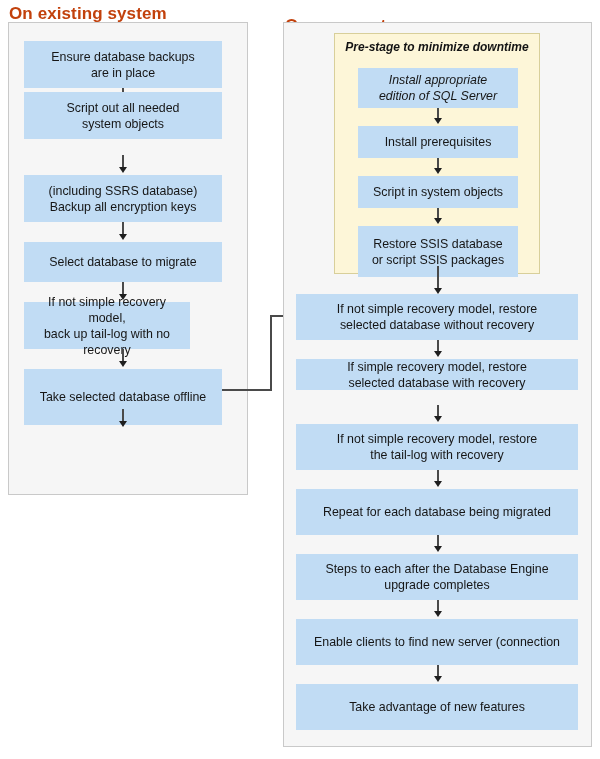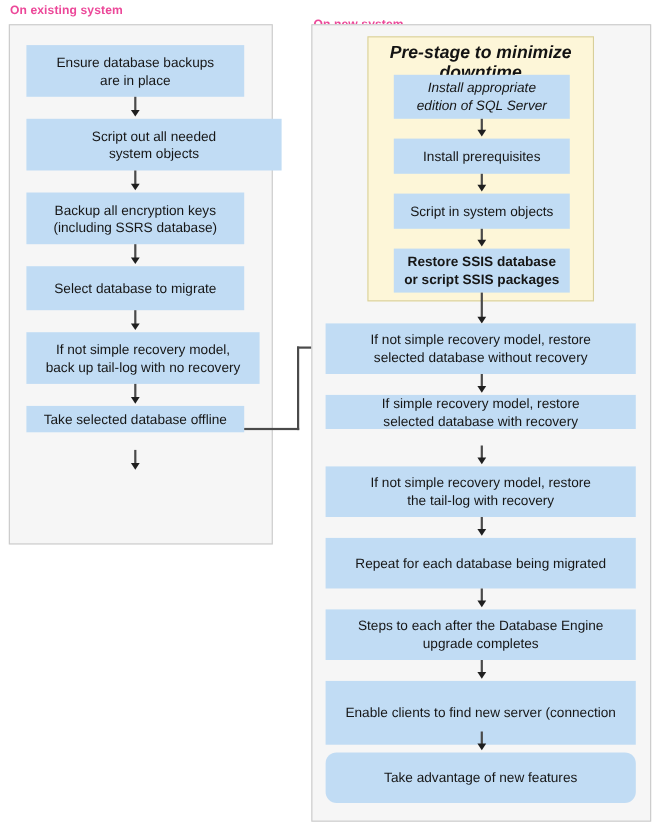--- a/index.html
+++ b/index.html
@@ -19,23 +19,23 @@
   .canvas {
     position: absolute;
     left: 0; top: 0;
     width: 600px;
     height: 759px;
   }
 
   
   .panel-heading {
     position: absolute;
-    font-size: 11px;
+    font-size: 17px;
     font-weight: bold;
-    color: #ec4899;
+    color: #c2410c;
     letter-spacing: 0.1px;
     white-space: nowrap;
   }
   #heading-left  { left: 9px;  top: 4px; }
   #heading-right { left: 285px; top: 16px; }
 
   
   .panel {
     position: absolute;
     background: #f6f6f6;
@@ -55,21 +55,21 @@
     background: #fdf6d8;
     border: 1px solid #d8cf9a;
     box-sizing: border-box;
   }
   #prestage-title {
     position: absolute;
     left: 334px;
     top: 40px;
     width: 206px;
     text-align: center;
-    font-size: 16px;
+    font-size: 12px;
     font-weight: bold;
     font-style: italic;
     color: #131313;
   }
 
   
   .node {
     position: absolute;
     background: #c1dcf4;
     box-sizing: border-box;
@@ -128,57 +128,57 @@
 
   <div class="node" style="left:24px; top:41px; width:198px; height:47px;">
     <div>
       <span>Ensure database backups</span>
       <span>are in place</span>
     </div>
   </div>
   <div class="arrow-v" style="left:122px; top:88px; height:14px;"></div>
   <div class="arrow-head-down" style="left:119px; top:100px;"></div>
 
-  <div class="node" style="left:24px; top:108px; width:232px; height:47px;">
+  <div class="node" style="left:24px; top:92px; width:198px; height:47px;">
     <div>
       <span>Script out all needed</span>
       <span>system objects</span>
     </div>
   </div>
   <div class="arrow-v" style="left:122px; top:155px; height:14px;"></div>
   <div class="arrow-head-down" style="left:119px; top:167px;"></div>
 
   <div class="node" style="left:24px; top:175px; width:198px; height:47px;">
     <div>
+      <span>(including SSRS database)</span>
       <span>Backup all encryption keys</span>
-      <span>(including SSRS database)</span>
     </div>
   </div>
   <div class="arrow-v" style="left:122px; top:222px; height:14px;"></div>
   <div class="arrow-head-down" style="left:119px; top:234px;"></div>
 
   <div class="node" style="left:24px; top:242px; width:198px; height:40px;text-align:center;">
     <div>
       <span>Select database to migrate</span>
       <span></span>
     </div>
   </div>
   <div class="arrow-v" style="left:122px; top:282px; height:14px;"></div>
   <div class="arrow-head-down" style="left:119px; top:294px;"></div>
 
-  <div class="node" style="left:24px; top:302px; width:212px; height:47px;">
+  <div class="node" style="left:24px; top:302px; width:166px; height:47px;">
     <div>
       <span>If not simple recovery model,</span>
       <span>back up tail-log with no recovery</span>
     </div>
   </div>
   <div class="arrow-v" style="left:122px; top:349px; height:14px;"></div>
   <div class="arrow-head-down" style="left:119px; top:361px;"></div>
 
-  <div class="node" style="left:24px; top:369px; width:198px; height:24px;">
+  <div class="node" style="left:24px; top:369px; width:198px; height:56px;">
     <div>
       <span>Take selected database offline</span>
       <span></span>
     </div>
   </div>
   <div class="arrow-v" style="left:122px; top:409px; height:14px;"></div>
   <div class="arrow-head-down" style="left:119px; top:421px;"></div>
 
 
   <div class="seg-h" style="left:222px; top:389px; width:50px;"></div>
@@ -211,21 +211,21 @@
 
   <div class="node" style="left:358px; top:176px; width:160px; height:32px;">
     <div>
       <span>Script in system objects</span>
       <span></span>
     </div>
   </div>
   <div class="arrow-v" style="left:437px; top:208px; height:12px;"></div>
   <div class="arrow-head-down" style="left:434px; top:218px;"></div>
 
-  <div class="node" style="left:358px; top:226px; width:160px; height:40px;font-weight:bold;">
+  <div class="node" style="left:358px; top:226px; width:160px; height:51px;">
     <div>
       <span>Restore SSIS database</span>
       <span>or script SSIS packages</span>
     </div>
   </div>
   <div class="arrow-v" style="left:437px; top:266px; height:26px;"></div>
   <div class="arrow-head-down" style="left:434px; top:288px;"></div>
 
   <div class="node" style="left:296px; top:294px; width:282px; height:46px;">
     <div>
@@ -265,28 +265,28 @@
 
   <div class="node" style="left:296px; top:554px; width:282px; height:46px;">
     <div>
       <span>Steps to each after the Database Engine</span>
       <span>upgrade completes</span>
     </div>
   </div>
   <div class="arrow-v" style="left:437px; top:600px; height:13px;"></div>
   <div class="arrow-head-down" style="left:434px; top:611px;"></div>
 
-  <div class="node" style="left:296px; top:619px; width:282px; height:58px;">
+  <div class="node" style="left:296px; top:619px; width:282px; height:46px;">
     <div>
       <span>Enable clients to find new server (connection</span>
     </div>
   </div>
   <div class="arrow-v" style="left:437px; top:665px; height:13px;"></div>
   <div class="arrow-head-down" style="left:434px; top:676px;"></div>
 
-  <div class="node" style="left:296px; top:684px; width:282px; height:46px;border-radius:10px;">
+  <div class="node" style="left:296px; top:684px; width:282px; height:46px;">
     <div>
       <span>Take advantage of new features</span>
       <span></span>
     </div>
   </div>
 
 </div>
 
 </body></html>

